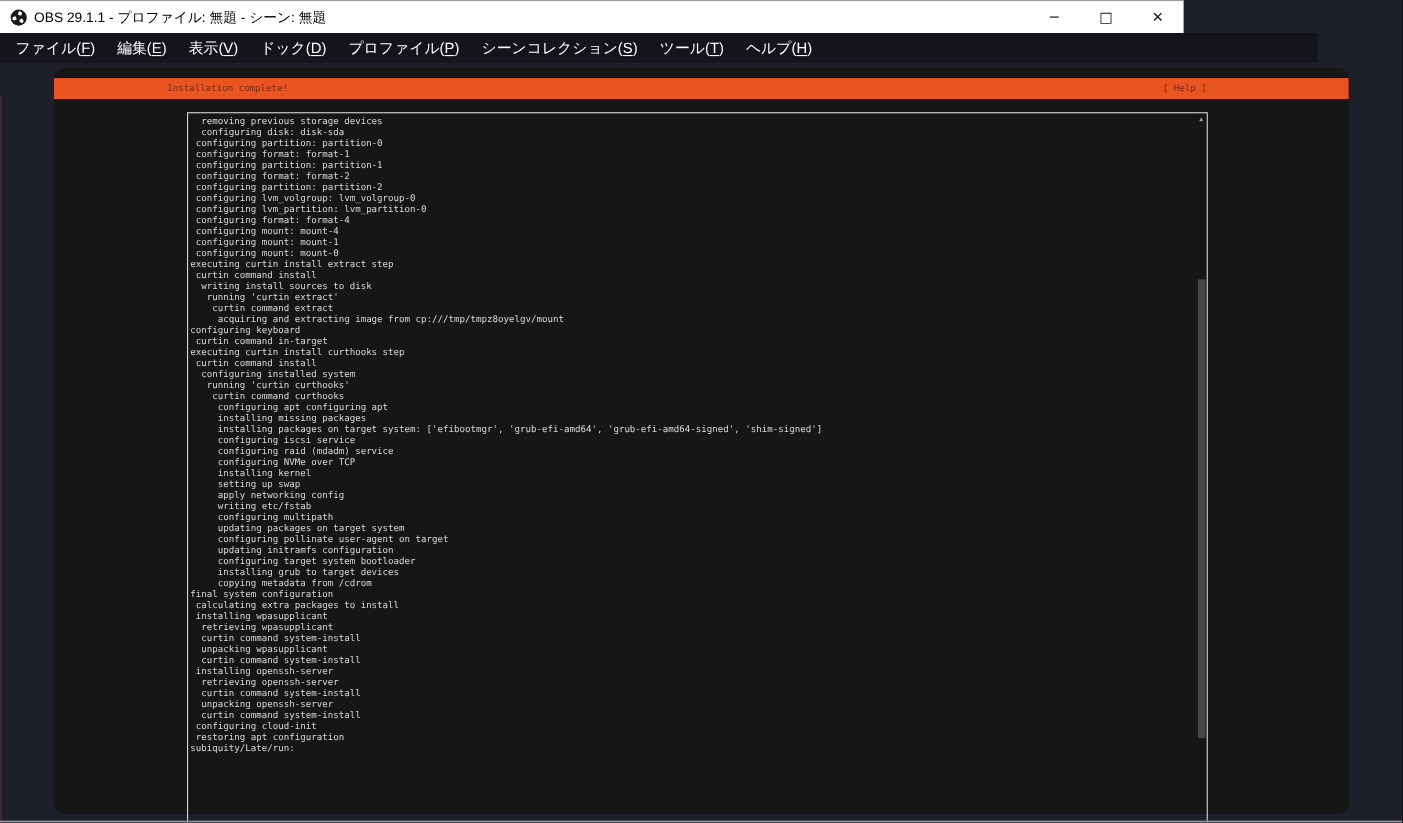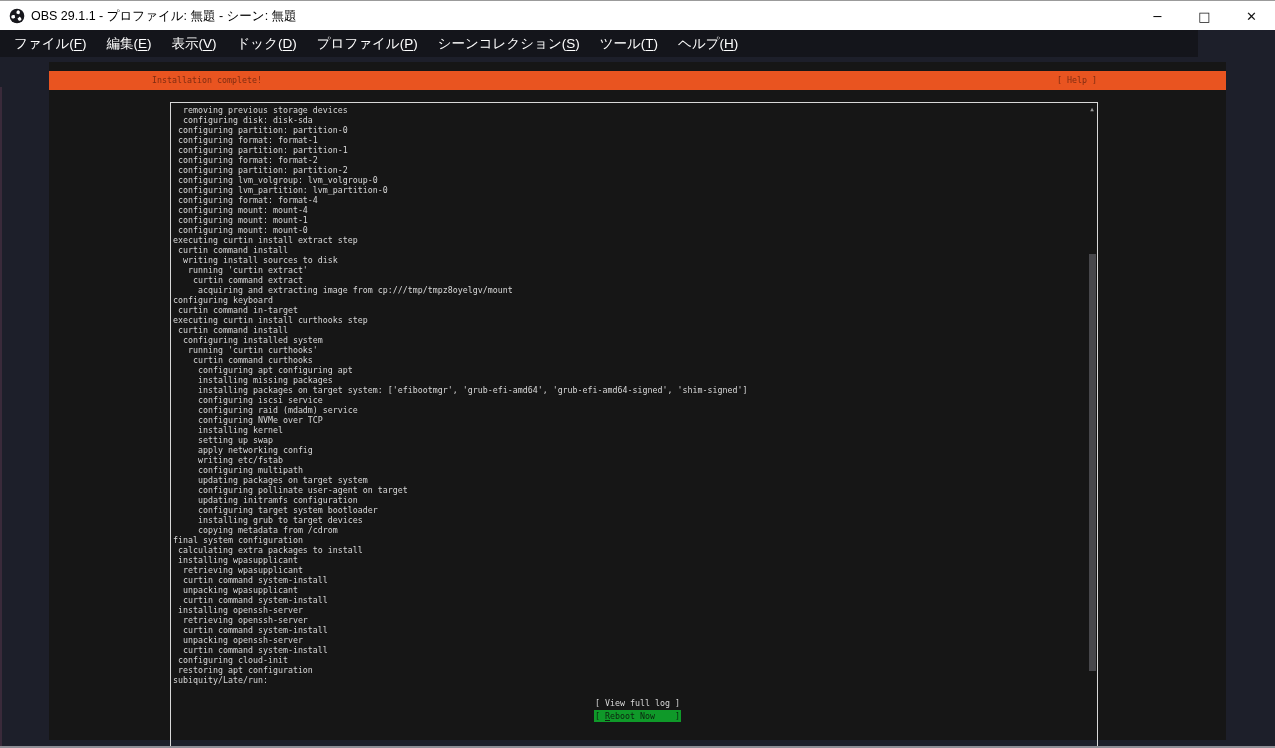--- a/index.html
+++ b/index.html
@@ -3,21 +3,21 @@
 <meta charset="utf-8">
 <style>
   html,body{margin:0;padding:0;background:#10111a;}
   *{box-sizing:border-box;}
   .window{
     position:relative;width:1275px;height:748px;overflow:hidden;
     background:#1d1f2a;font-family:"Liberation Sans",sans-serif;
   }
   
   .titlebar{
-    position:absolute;left:0;top:0;width:1275px;height:30px;
+    position:absolute;left:0;top:0;width:1076px;height:30px;
     background:#ffffff;border-top:1px solid #9b9b9b;
   }
   .obs-logo{position:absolute;left:9px;top:7px;width:16px;height:16px;}
   .win-title{
     position:absolute;left:31px;top:0;height:30px;line-height:31px;
     font-size:12.5px;color:#000;white-space:nowrap;
   }
   .win-controls{position:absolute;right:0;top:0;height:30px;display:flex;}
   .win-btn{
     width:47px;height:30px;display:flex;align-items:center;justify-content:center;
@@ -34,20 +34,21 @@
   }
   .menu-item u{text-decoration:underline;text-underline-offset:2px;}
   
   .preview{position:absolute;left:0;top:57px;width:1275px;height:691px;background:#1d1f2a;}
   .left-edge{position:absolute;left:0;top:30px;width:2px;height:718px;background:#3a2a3a;}
   .bottom-edge{position:absolute;left:0;bottom:0;width:1275px;height:2px;background:#8f8f96;}
   .frame{
     position:absolute;left:49px;top:5px;width:1177px;height:678px;
     background:#161616;
     font-family:"DejaVu Sans Mono",monospace;
+    border-radius:10px;
   }
   
   .tui-header{
     position:absolute;left:0;top:9px;width:1177px;height:19px;background:#e95420;
   }
   .tui-title{
     position:absolute;left:103px;top:0;height:19px;line-height:19px;
     font-size:8.3px;color:#7e2c12;white-space:pre;
   }
   .tui-help{
@@ -223,23 +224,19 @@
   unpacking openssh-server
   curtin command system-install
  configuring cloud-init
  restoring apt configuration
 subiquity/Late/run:</pre>
         <div class="sb-up">▲</div>
         <div class="sb-thumb"></div>
         <div class="sb-down">▼</div>
       </div>
 
-      <div class="actions">
-        <div class="btn-viewlog">[ View full log ]</div>
-        <div class="btn-reboot"><span>[ </span><u>R</u><span>eboot Now</span><span>    ]</span></div>
-      </div>
 
     </div>
     <div class="left-edge"></div>
     <div class="bottom-edge"></div>
   </div>
 
 </div>
 
 </body></html>

